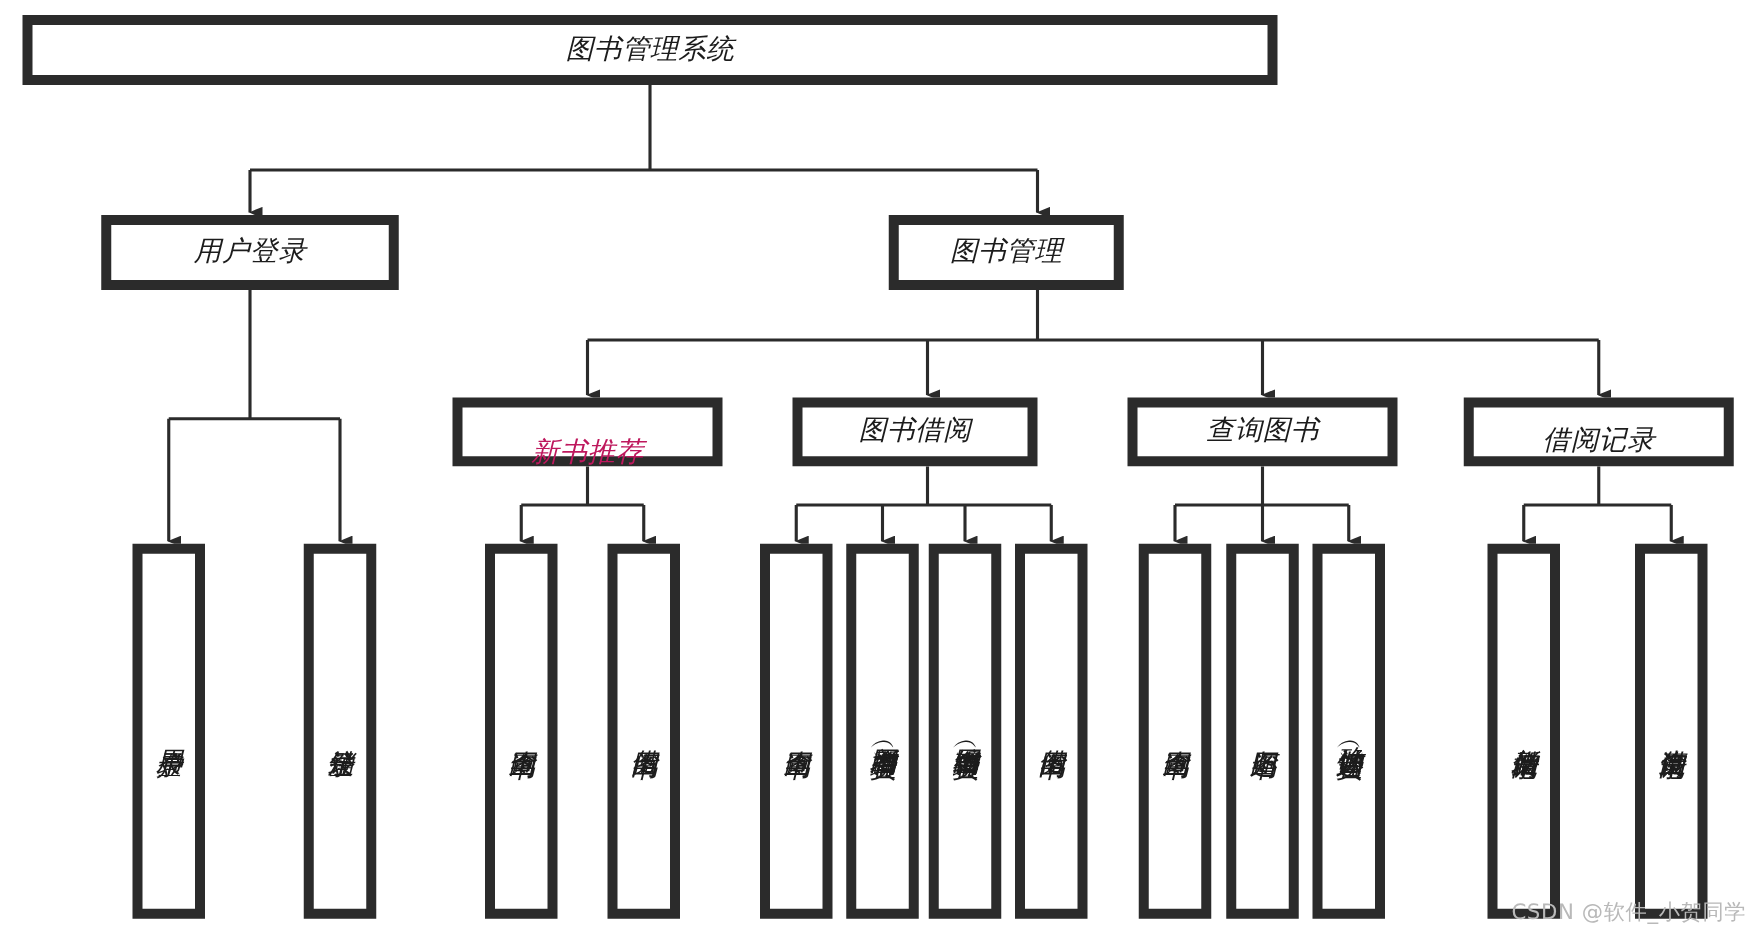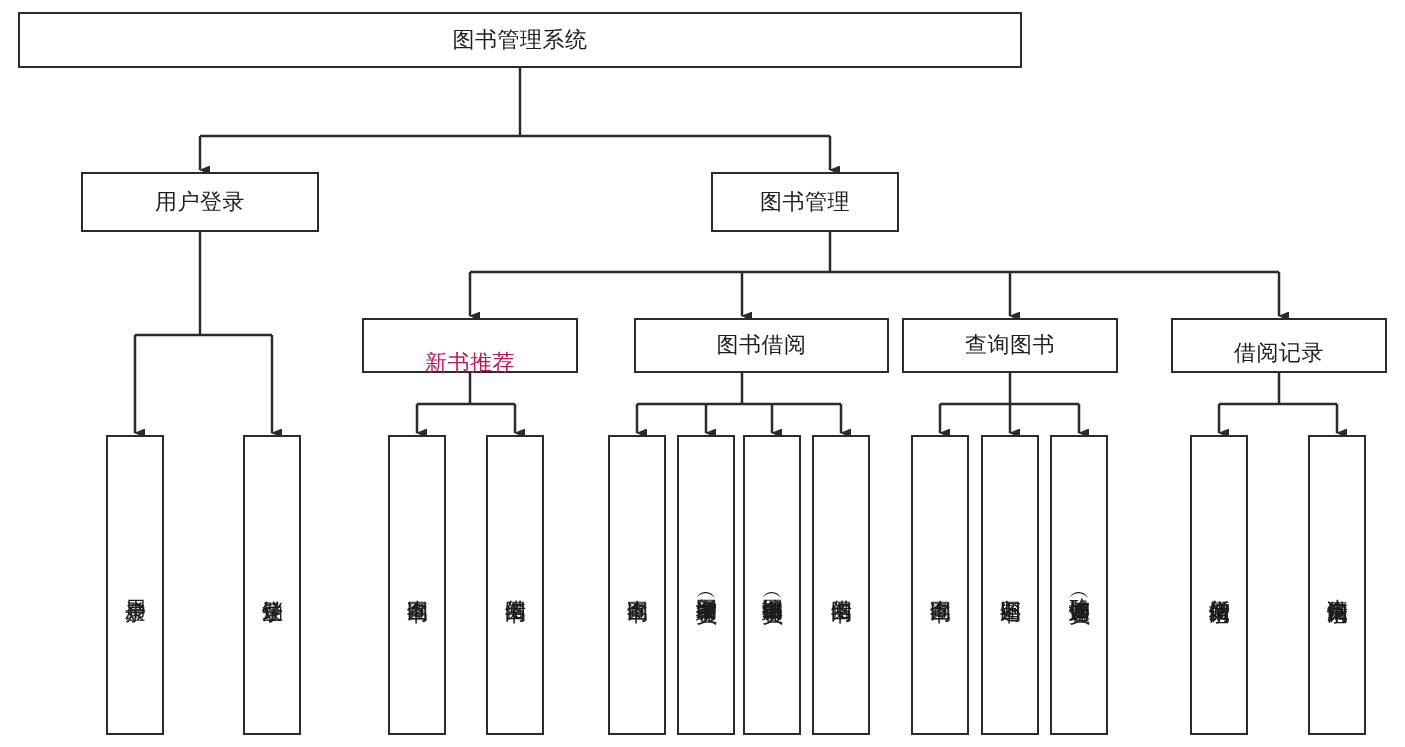--- a/index.html
+++ b/index.html
@@ -24,25 +24,26 @@
     left: 0;
     top: 0;
     width: 1405px;
     height: 747px;
     pointer-events: none;
   }
   .node {
     position: absolute;
     box-sizing: border-box;
     background: #ffffff;
-    border: 2px solid #4c1d95;
+    border: 8px solid #4c1d95;
     display: flex;
     align-items: center;
     justify-content: center;
     z-index: 2;
+    font-style: italic;
   }
   .node-label {
     font-size: 22px;
     line-height: 1.12;
     color: #1c1c1c;
     letter-spacing: 0.5px;
     white-space: nowrap;
     text-align: center;
   }
   .node.vertical {
@@ -124,21 +125,21 @@
       </div>
       <div class="node" style="left: 81px; top: 172px; width: 238px; height: 60px; border-color: rgb(43, 43, 43); background: rgb(255, 255, 255);">
         <div class="node-label" style="color: rgb(28, 28, 28);">用户登录</div>
       </div>
       <div class="node" style="left: 711px; top: 172px; width: 188px; height: 60px; border-color: rgb(43, 43, 43); background: rgb(255, 255, 255);">
         <div class="node-label" style="color: rgb(28, 28, 28);">图书管理</div>
       </div>
       <div class="node" style="left: 362px; top: 318px; width: 216px; height: 55px; border-color: rgb(43, 43, 43); background: rgb(255, 255, 255);">
         <div class="node-label" style="color: #be185d; margin-top: 35px;">新书推荐</div>
       </div>
-      <div class="node" style="left: 634px; top: 318px; width: 255px; height: 55px; border-color: rgb(43, 43, 43); background: rgb(255, 255, 255);">
+      <div class="node" style="left: 634px; top: 318px; width: 196px; height: 55px; border-color: rgb(43, 43, 43); background: rgb(255, 255, 255);">
         <div class="node-label" style="color: rgb(28, 28, 28);">图书借阅</div>
       </div>
       <div class="node" style="left: 902px; top: 318px; width: 216px; height: 55px; border-color: rgb(43, 43, 43); background: rgb(255, 255, 255);">
         <div class="node-label" style="color: rgb(28, 28, 28);">查询图书</div>
       </div>
       <div class="node" style="left: 1171px; top: 318px; width: 216px; height: 55px; border-color: rgb(43, 43, 43); background: rgb(255, 255, 255);">
         <div class="node-label" style="color: rgb(28, 28, 28); margin-top: 16px;">借阅记录</div>
       </div>
       <div class="node vertical" style="left: 106px; top: 435px; width: 58px; height: 300px; border-color: rgb(43, 43, 43); background: rgb(255, 255, 255);">
         <div class="node-label" style="color: rgb(28, 28, 28);">用户登录</div>
@@ -174,13 +175,14 @@
         <div class="node-label" style="color: rgb(28, 28, 28);">确认归还（管理员）</div>
       </div>
       <div class="node vertical" style="left: 1190px; top: 435px; width: 58px; height: 300px; border-color: rgb(43, 43, 43); background: rgb(255, 255, 255);">
         <div class="node-label" style="color: rgb(28, 28, 28);">新增借阅记录</div>
       </div>
       <div class="node vertical" style="left: 1308px; top: 435px; width: 58px; height: 300px; border-color: rgb(43, 43, 43); background: rgb(255, 255, 255);">
         <div class="node-label" style="color: rgb(28, 28, 28);">查询借阅记录</div>
       </div>
     </div>
 
+  <div id="watermark">CSDN @软件_小贺同学</div>
 </div>
 
 </body></html>

